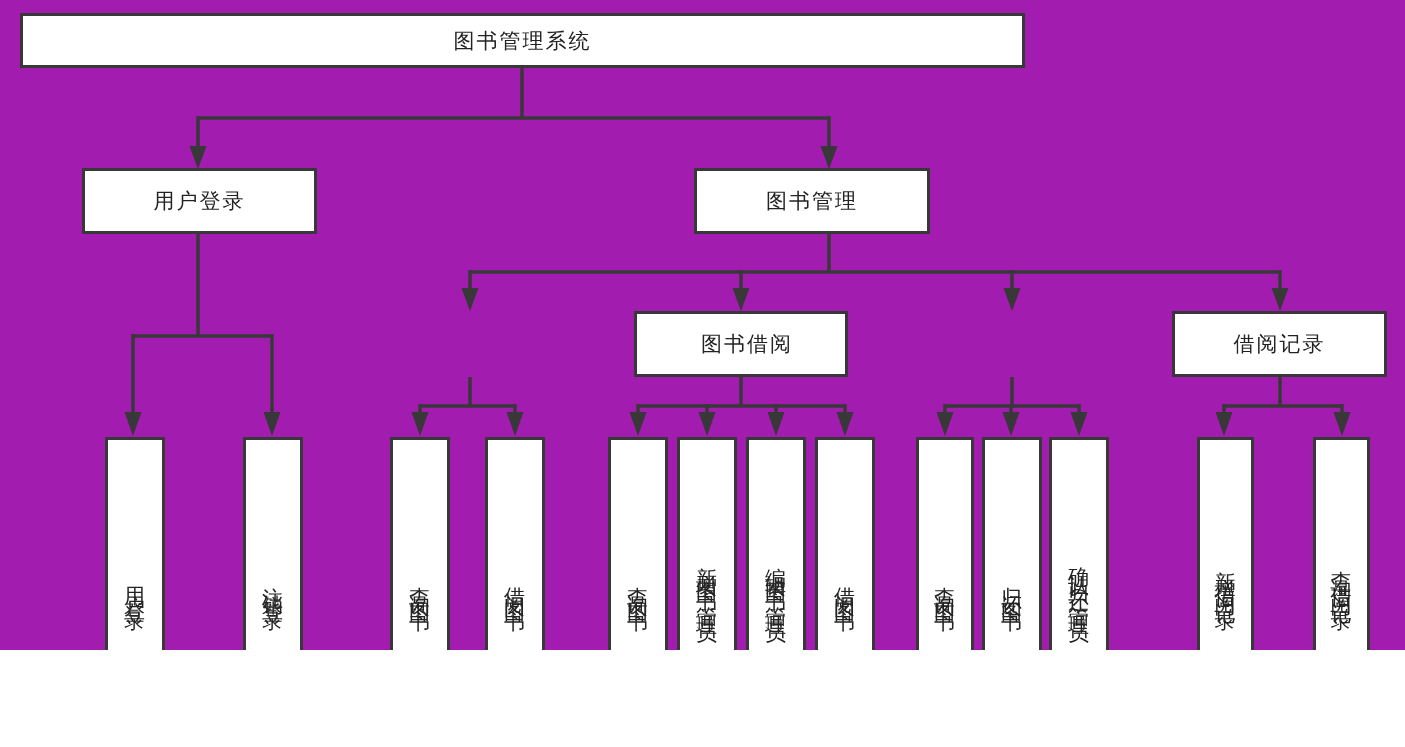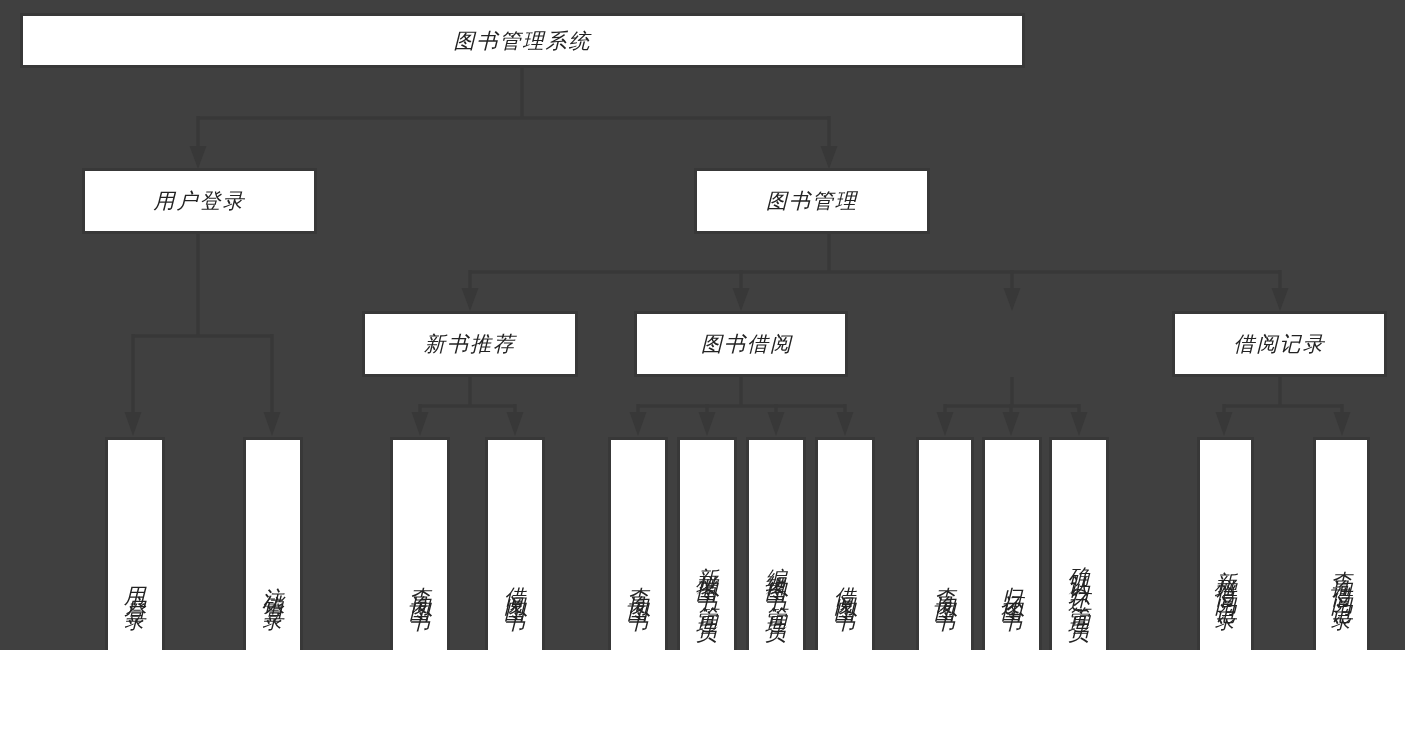--- a/index.html
+++ b/index.html
@@ -1,23 +1,22 @@
 <!DOCTYPE html>
 <html><head>
 <meta charset="utf-8">
 <style>
   html, body { margin: 0; padding: 0; background: #ffffff; }
   #canvas {
     position: relative;
     width: 1405px;
     height: 650px;
-    background: #404040;
+    background: #a21caf;
     font-family: "Liberation Sans", "DejaVu Sans", sans-serif;
     overflow: hidden;
-    font-style: italic;
   }
   #connectors {
     position: absolute;
     left: 0; top: 0;
     z-index: 0;
   }
   .node {
     position: absolute;
     box-sizing: border-box;
     background: #ffffff;
@@ -126,21 +125,20 @@
     <polygon points="1215.5,412 1232.5,412 1224,436" stroke="none"></polygon>
     <line x1="1342" y1="404" x2="1342" y2="414"></line>
     <polygon points="1333.5,412 1350.5,412 1342,436" stroke="none"></polygon>
   </svg>
 
   <div class="node hnode root">图书管理系统</div>
 
   <div class="node hnode lvl2" style="left:82px; width:235px;">用户登录</div>
   <div class="node hnode lvl2" style="left:694px; width:236px;">图书管理</div>
 
-  <div class="node hnode lvl3" style="left:362px; width:216px;">新书推荐</div>
   <div class="node hnode lvl3" style="left:634px; width:214px;padding-left:12px;">图书借阅</div>
   <div class="node hnode lvl3" style="left:1172px; width:215px;">借阅记录</div>
 
   <div class="node leaf" style="left:105px;">用户登录</div>
   <div class="node leaf" style="left:243px;">注销登录</div>
 
   <div class="node leaf" style="left:390px;">查询图书</div>
   <div class="node leaf" style="left:485px;">借阅图书</div>
 
   <div class="node leaf" style="left:608px;">查询图书</div>

